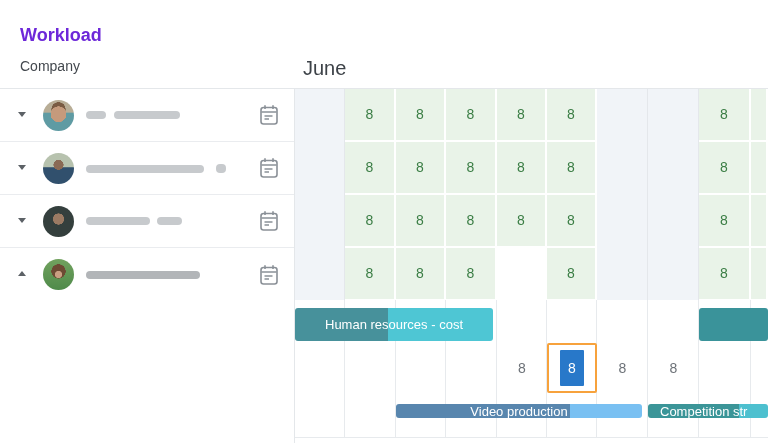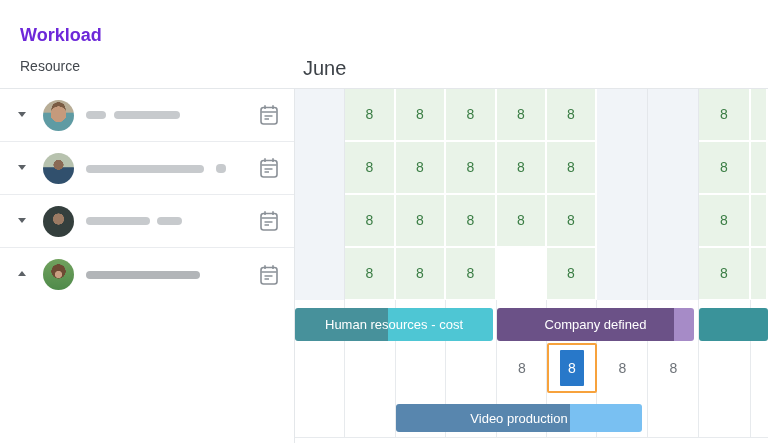--- a/index.html
+++ b/index.html
@@ -43,40 +43,40 @@
   .cell.work{background:var(--work-bg,#e9f3e8);color:var(--work-text,#3a7d44);
              border-right:2px solid #fff;border-bottom:2px solid #fff;}
   .cell.off{background:var(--off-bg,#f1f4f8);color:transparent;border-right:1px solid #e4e7eb;}
 
   
   #sub{position:absolute;left:295px;top:300px;width:473px;height:143px;overflow:hidden;}
   .gline{position:absolute;top:0;width:1px;height:137px;background:var(--grid-line,#e7eaed);}
   .hline{position:absolute;left:0;right:0;top:137px;height:1px;background:var(--grid-line,#e7eaed);}
   .bars-row{position:absolute;left:0;right:0;}
   #bars-top{top:8px;height:33px;}
-  #bars-bottom{top:104px;height:28px;text-decoration:underline;}
+  #bars-bottom{top:104px;height:14px;text-decoration:underline;}
   .bar{position:absolute;top:0;bottom:0;border-radius:3px;overflow:hidden;display:flex;}
   .bar .seg{height:100%;}
   .bar .bar-label{position:absolute;inset:0;display:flex;align-items:center;justify-content:center;
                   color:#fff;font-size:13px;white-space:nowrap;}
   .bar.left-label .bar-label{justify-content:flex-start;padding-left:12px;}
   .alloc{position:absolute;top:43px;height:50px;line-height:50px;text-align:center;
          font-size:14px;color:var(--alloc-text,#6d7278);}
   .sel-box{position:absolute;top:43px;height:50px;box-sizing:border-box;
            border:2px solid var(--sel-border,#f7a23c);border-radius:2px;
            display:flex;align-items:center;justify-content:center;}
   .sel-cell{width:24px;height:36px;background:var(--sel-bg,#2878c9);color:var(--sel-text,#fff);
             display:flex;align-items:center;justify-content:center;font-size:14px;border-radius:1px;}
 </style>
 </head>
 <body>
 
 <div class="app">
   <div class="title">Workload</div>
-  <div class="hdr-resource">Resource</div>
+  <div class="hdr-resource">Company</div>
   <div class="hdr-month">June</div>
   <div class="top-border"></div>
   <div class="panel-border"></div>
   <div id="resource-list">
       <div class="res-row">
     <span class="caret down"></span>
     <span class="avatar av0"></span>
     <span class="pills">
           <span class="pill" style="width: 20px;"></span>
           <span class="pill" style="width: 66px; margin-left: 8px;"></span>
@@ -196,35 +196,35 @@
       <div class="gline" style="left: 201px;"></div>
       <div class="gline" style="left: 150px;"></div>
       <div class="gline" style="left: 100px;"></div>
       <div class="gline" style="left: 49px;"></div>
     <div id="bars-top" class="bars-row">
         <div class="bar" style="left: 0px; width: 198px;">
     <div class="seg" style="width: 93px; background: rgb(71, 145, 155);"></div>
           <div class="seg" style="width: 105px; background: rgb(78, 198, 212);"></div>
           <span class="bar-label">Human resources - cost</span>
   </div>
-        <div class="bar" style="left: 202px; width: 197px;">
-    <div class="seg" style="width: 177px; background: rgb(107, 81, 135);"></div>
-          <div class="seg" style="width: 20px; background: rgb(166, 139, 199);"></div>
-          <span class="bar-label">Company defined</span>
-  </div>
         <div class="bar" style="left: 404px; width: 69px;">
     <div class="seg" style="width: 69px; background: rgb(58, 147, 154);"></div>
           <span class="bar-label"></span>
   </div>
       </div>
     <div id="bars-bottom" class="bars-row">
         <div class="bar" style="left: 101px; width: 246px;">
     <div class="seg" style="width: 174px; background: rgb(88, 134, 174);"></div>
           <div class="seg" style="width: 72px; background: rgb(121, 192, 242);"></div>
           <span class="bar-label">Video production</span>
+  </div>
+        <div class="bar left-label" style="left: 353px; width: 120px;">
+    <div class="seg" style="width: 91px; background: rgb(59, 149, 152);"></div>
+          <div class="seg" style="width: 29px; background: rgb(77, 192, 207);"></div>
+          <span class="bar-label">Competition str</span>
   </div>
       </div>
     <div class="hline"></div>
   <div class="alloc" style="left: 202px; width: 50px;">8</div>
       <div class="sel-box" style="left: 252px; width: 50px;">
         <div class="sel-cell">8</div>
       </div>
       <div class="alloc" style="left: 302px; width: 51px;">8</div>
       <div class="alloc" style="left: 353px; width: 51px;">8</div>
     </div>

